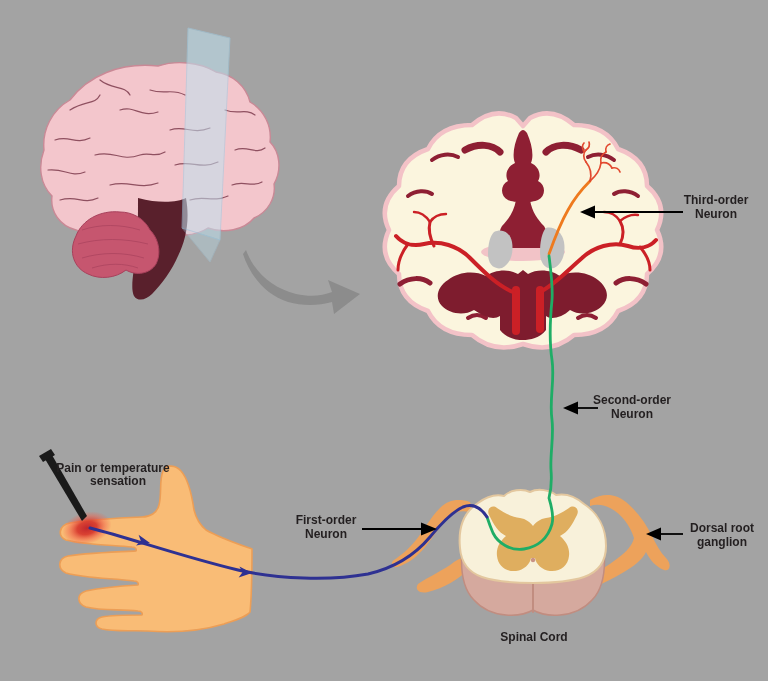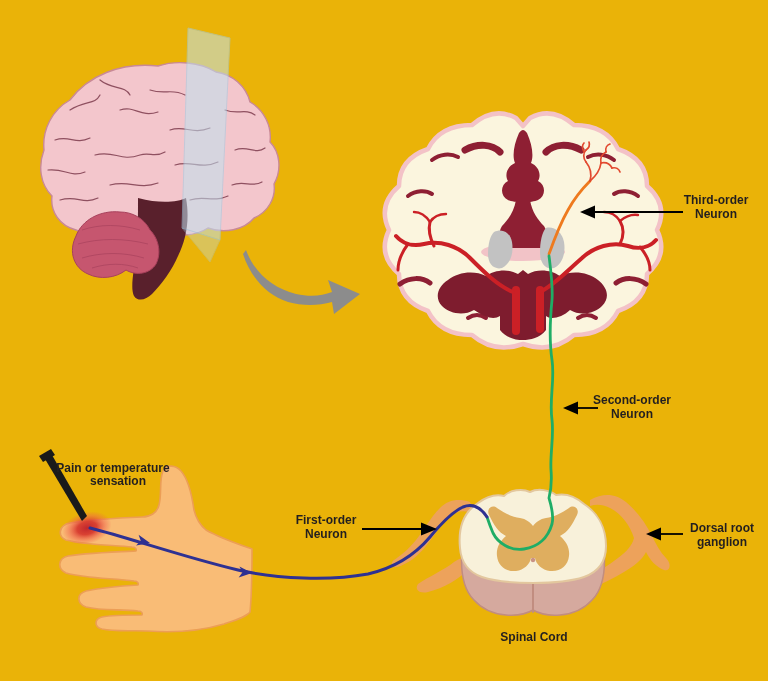--- a/index.html
+++ b/index.html
@@ -1,16 +1,16 @@
 <!DOCTYPE html>
 <html style="--first-order-neuron: #2E3192; --second-order-neuron: #1FAD66; --third-order-neuron: #EE7A1E; --third-order-branches: #E2492F; --label-text: #231F20; --label-arrow: #000000; --transition-arrow: #8C8C8C; --brain-cortex-fill: #FBF5DE; --brain-cortex-outline: #F3C2C7; --brain-deep-structures: #8E1F33; --brain-basal-dark: #7E1C2E; --artery: #CB2026; --thalamus-gray: #C2C2C2; --lateral-brain-pink: #F3C6CC; --lateral-brain-sulci: #7C3B4C; --cerebellum: #C6566F; --brainstem: #59202C; --section-plane: #BFE2F0; --hand-fill: #F9BC76; --hand-outline: #EC9E56; --pain-spot-core: #C1272D; --pain-spot-glow: #F0604A; --needle: #1A1A1A; --cord-white-matter: #F8F1DA; --cord-gray-matter: #DFAE5F; --cord-lower: #D5A99E; --cord-lower-outline: #C18D80; --cord-outline: #E3C79E; --nerve-root: #EDA25B;"><head>
 <meta charset="utf-8">
 <style>
   html,body{margin:0;padding:0;background:#ffffff;}
-  .canvas{position:relative;width:768px;height:681px;background:#eab308;overflow:hidden;
+  .canvas{position:relative;width:768px;height:681px;background:#a3a3a3;overflow:hidden;
           font-family:"Liberation Sans",sans-serif;}
   svg{display:block;}
   .lbl{font-family:"Liberation Sans",sans-serif;font-size:12px;font-weight:600;fill:var(--label-text);}
   .arrowline{stroke:var(--label-arrow);stroke-width:1.8;}
   .arrowhead{fill:var(--label-arrow);}
   .n1{stroke:var(--first-order-neuron);stroke-width:3;fill:none;stroke-linecap:round;}
   .n1h{fill:var(--first-order-neuron);}
   .n2{stroke:var(--second-order-neuron);stroke-width:2.8;fill:none;stroke-linecap:round;}
   .n3{stroke:var(--third-order-neuron);stroke-width:2.8;fill:none;stroke-linecap:round;}
   .n3b{stroke:var(--third-order-branches);stroke-width:1.7;fill:none;stroke-linecap:round;}

